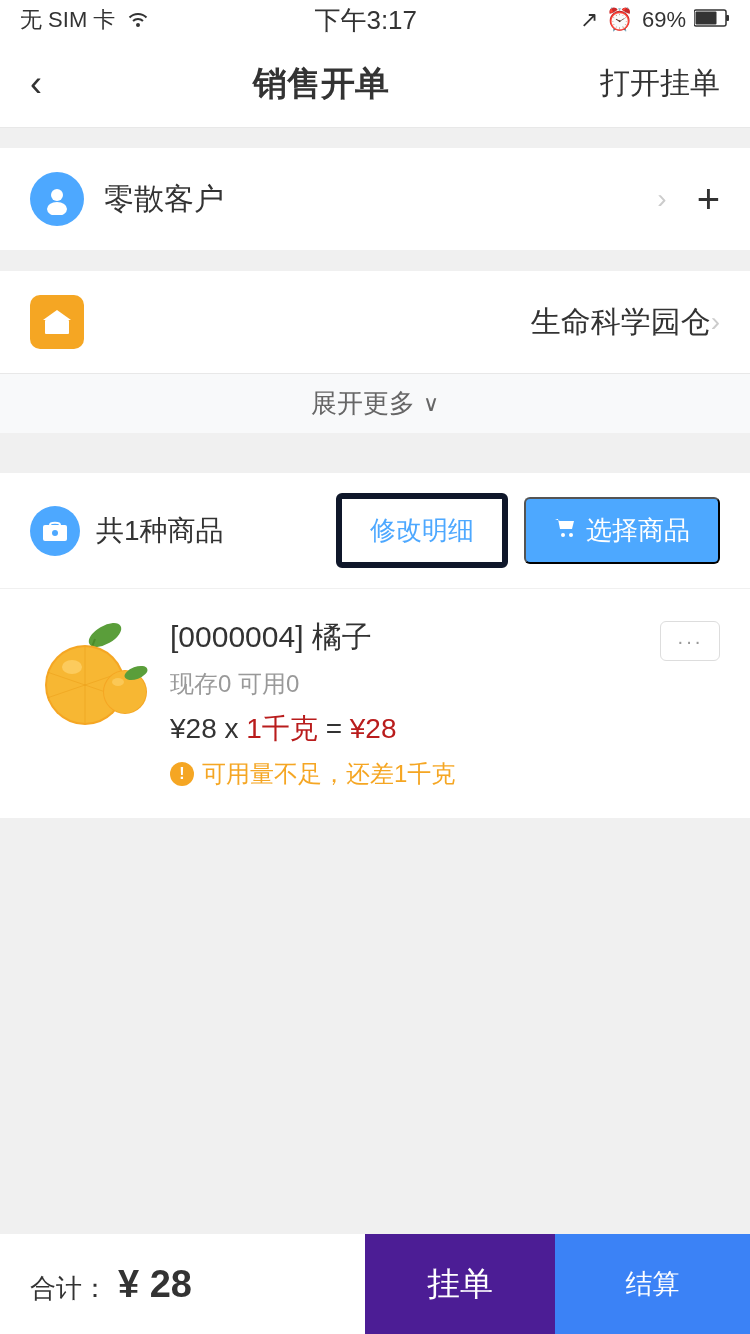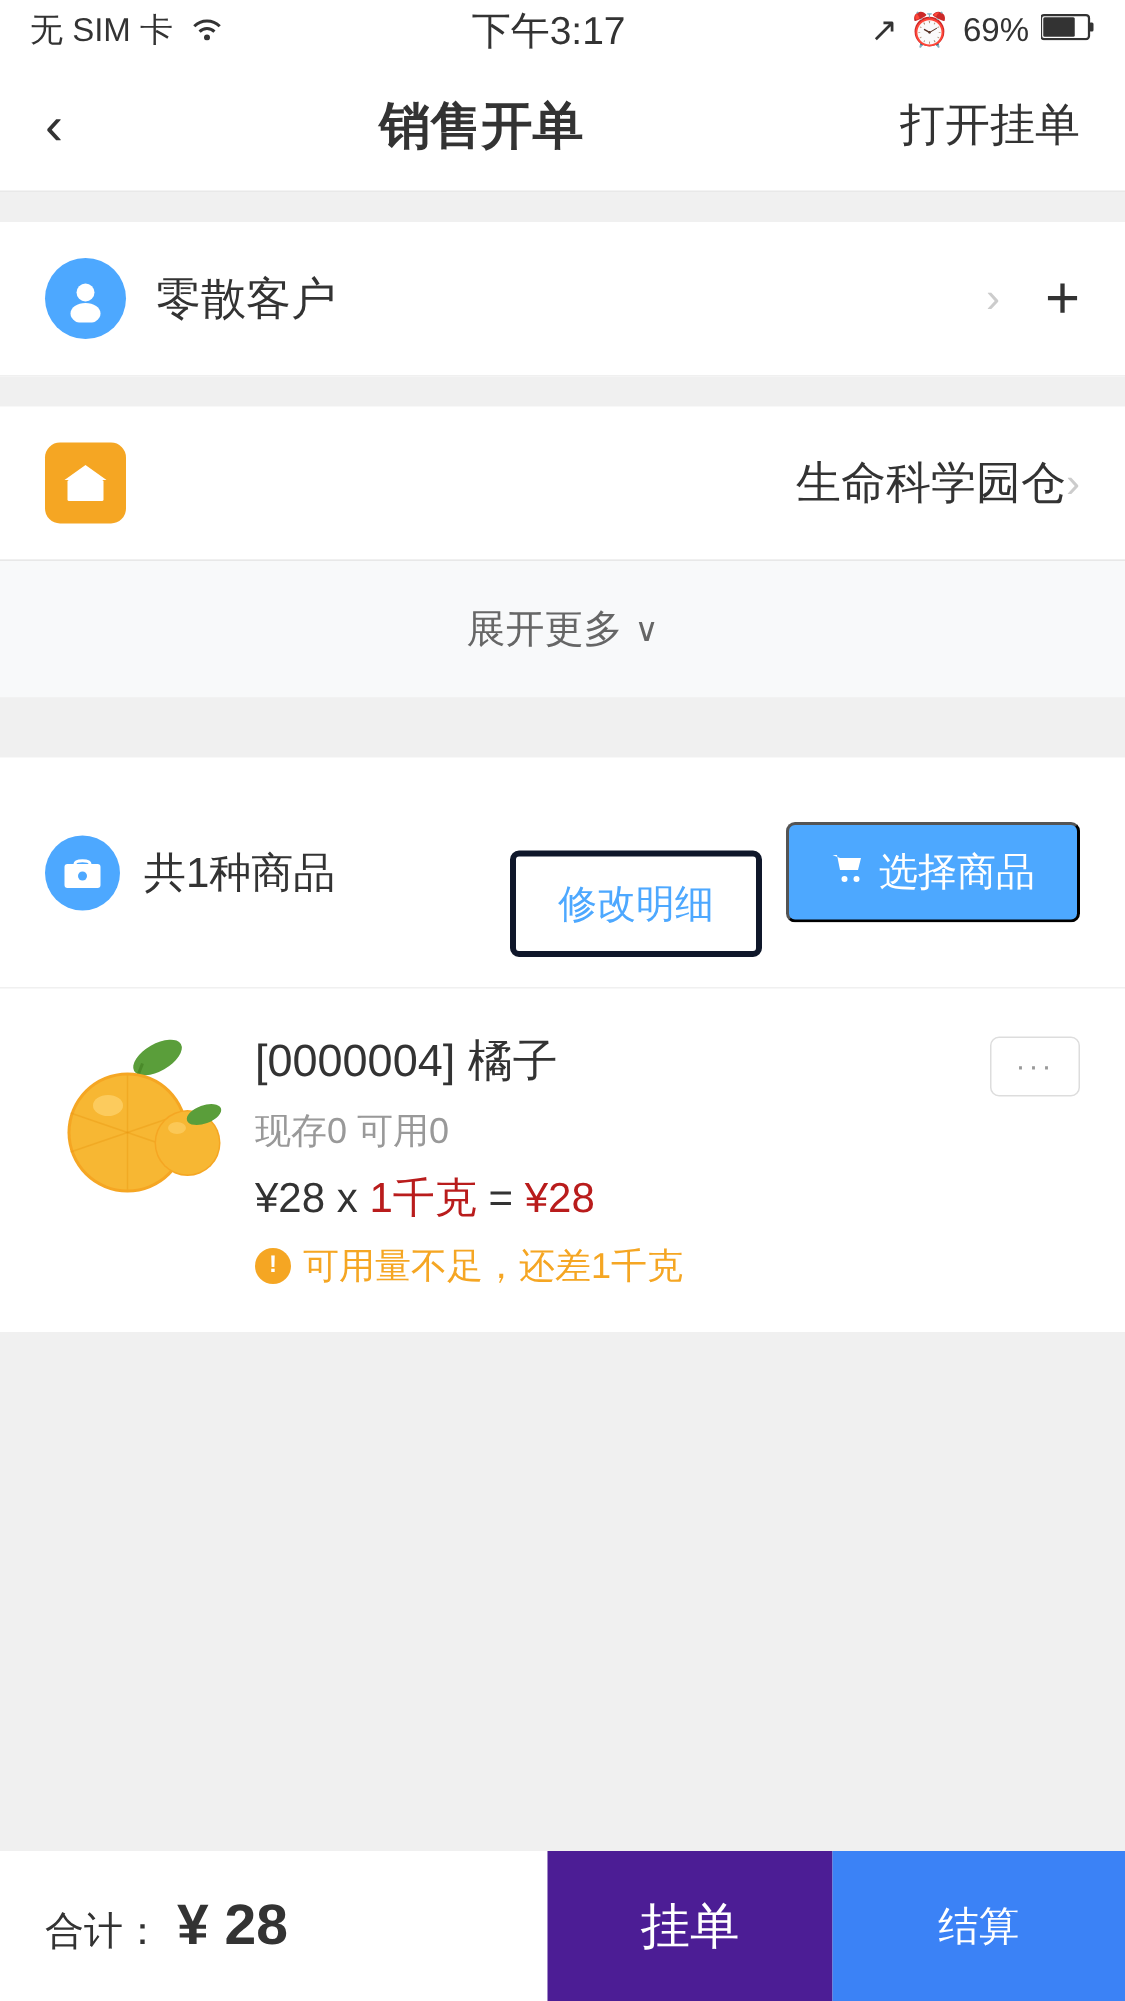--- a/index.html
+++ b/index.html
@@ -146,21 +146,21 @@
     }
     .warehouse-arrow {
       font-size: 28px;
       color: #ccc;
     }
 
     
     .expand-more {
       background: #f8f9fa;
       text-align: center;
-      padding: 28px;
+      padding: 12px;
       display: flex;
       align-items: center;
       justify-content: center;
       gap: 8px;
       cursor: pointer;
       border-top: 1px solid #e8e8e8;
     }
     .expand-text {
       font-size: 26px;
       color: #666;
@@ -195,28 +195,27 @@
     .products-icon svg {
       width: 28px;
       height: 28px;
     }
     .products-count {
       flex: 1;
       font-size: 28px;
       color: #333;
     }
     .btn-modify {
-      border: 4px solid #0f172a;
+      border: 6px solid #0f172a;
       color: #4da8ff;
       background: #fff;
       font-size: 26px;
       padding: 14px 28px;
       border-radius: 6px;
       cursor: pointer;
-      margin-top: 42px;
     }
     .btn-select {
       background: #4da8ff;
       color: #fff;
       font-size: 26px;
       padding: 14px 28px;
       border-radius: 6px;
       cursor: pointer;
       display: flex;
       align-items: center;

